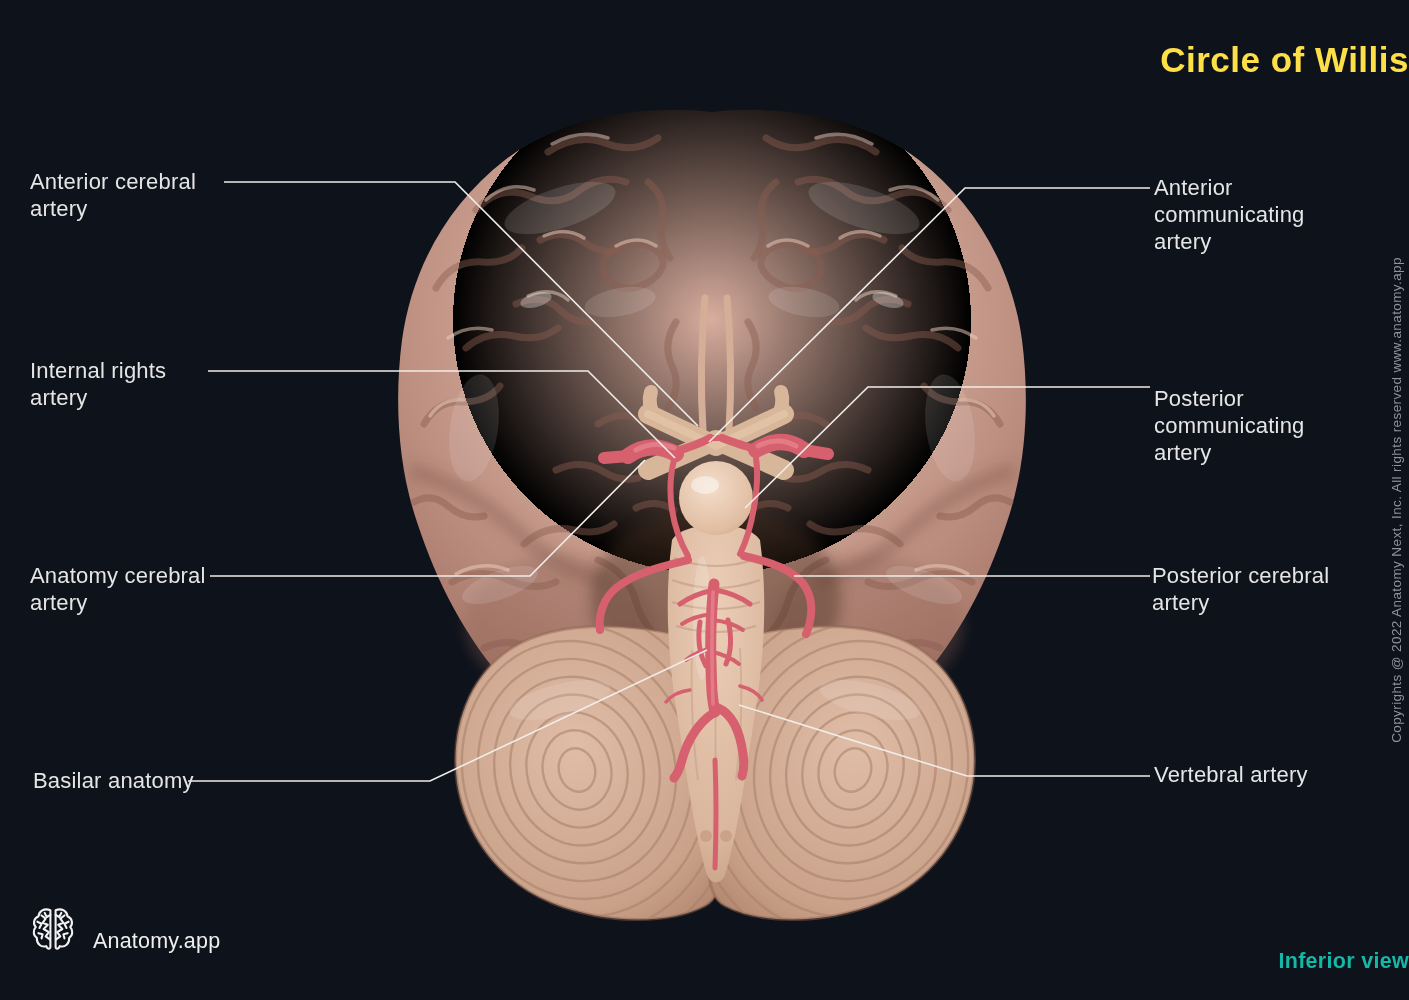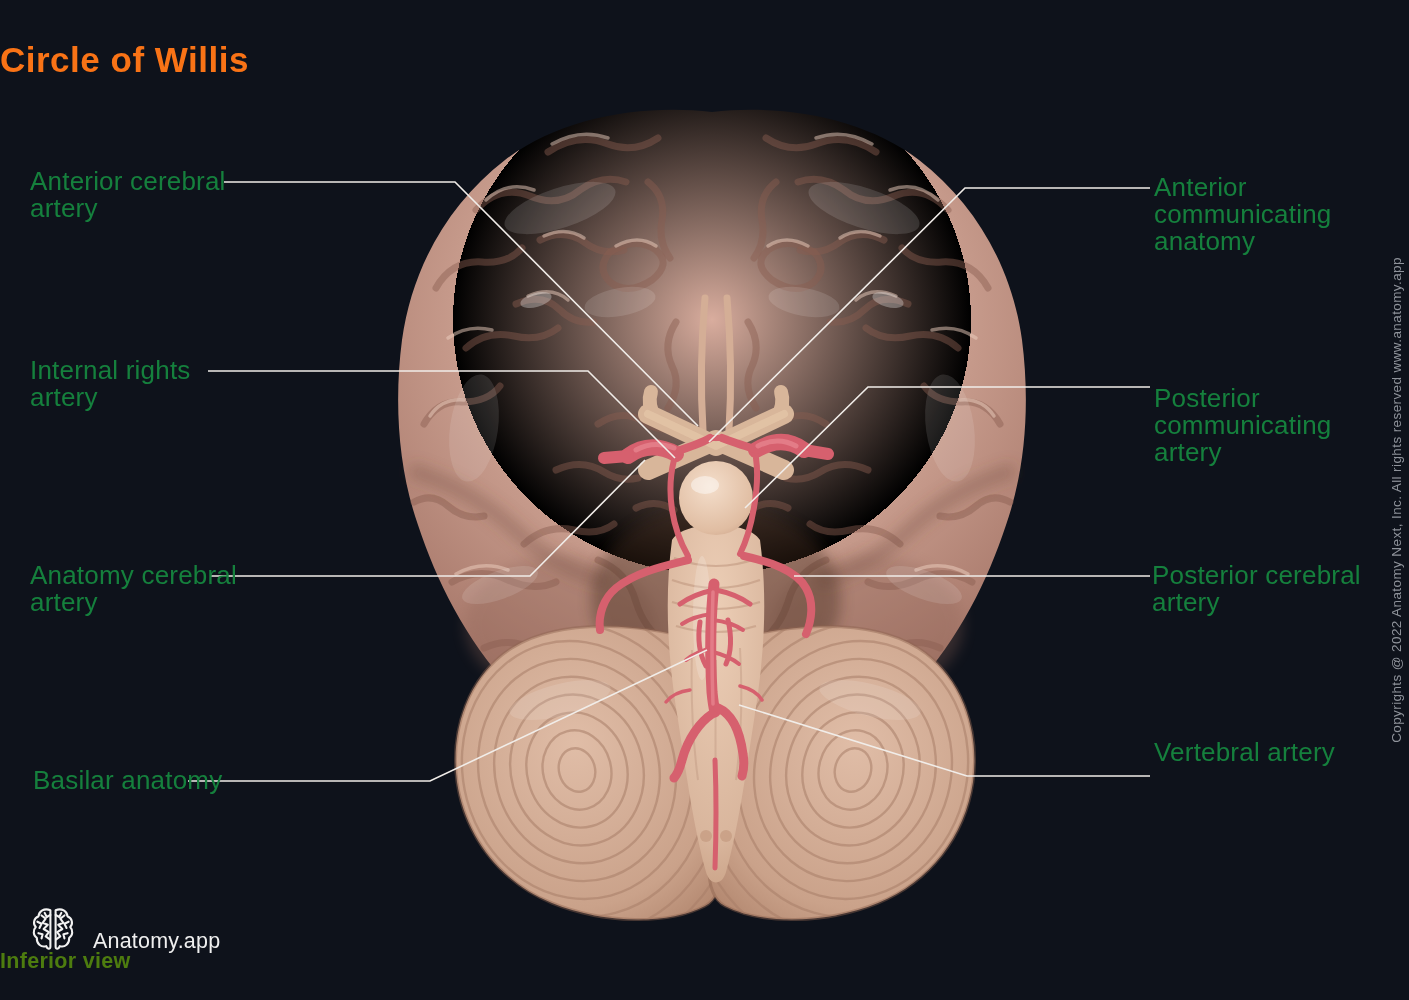--- a/index.html
+++ b/index.html
@@ -3,31 +3,31 @@
 <meta charset="utf-8">
 <style>
   html,body{margin:0;padding:0}
   body{
     position:relative;width:1409px;height:1000px;overflow:hidden;
     background:#0e121b;
     font-family:"Liberation Sans",sans-serif;
     color:#f4f2f0;
   }
   .title{
-    position:absolute;top:40px;left:0;width:100%;text-align:left;
-    font-size:35px;font-weight:700;letter-spacing:.5px;color:#f97316;
+    position:absolute;top:40px;left:0;width:100%;text-align:right;
+    font-size:35px;font-weight:700;letter-spacing:.5px;color:#fde047;
   }
   .brain-wrap{position:absolute;inset:0}
   .label{
-    position:absolute;font-size:26px;line-height:27px;font-weight:500;
-    white-space:pre-line;color:#15803d;letter-spacing:.2px;
+    position:absolute;font-size:22px;line-height:27px;font-weight:500;
+    white-space:pre-line;color:#e5e5e5;letter-spacing:.2px;
   }
   .view-label{
-    position:absolute;bottom:26px;left:0;width:100%;text-align:left;
-    font-size:21.5px;font-weight:600;letter-spacing:.3px;color:#4d7c0f;
+    position:absolute;bottom:26px;left:0;width:100%;text-align:right;
+    font-size:21.5px;font-weight:600;letter-spacing:.3px;color:#14b8a6;
   }
   .brand{
     position:absolute;left:28px;top:900px;height:54px;
     display:flex;align-items:flex-end;gap:15px;
   }
   .brand-name{font-size:21.5px;font-weight:500;color:#efefef;letter-spacing:.2px}
   .copyright{
     position:absolute;right:5px;top:50%;
     writing-mode:vertical-rl;transform:translateY(-50%) rotate(180deg);
     font-size:13.5px;color:#8f939b;letter-spacing:.4px;white-space:nowrap;
@@ -230,27 +230,27 @@
 
 <div class="label" style="left:30px;top:168px">Anterior cerebral
 artery</div>
 <div class="label" style="left:30px;top:357px">Internal rights
 artery</div>
 <div class="label" style="left:30px;top:562px">Anatomy cerebral
 artery</div>
 <div class="label" style="left:33px;top:767px">Basilar anatomy</div>
 <div class="label" style="left:1154px;top:174px">Anterior
 communicating
-anatomy</div>
+artery</div>
 <div class="label" style="left:1154px;top:385px">Posterior
 communicating
 artery</div>
 <div class="label" style="left:1152px;top:562px">Posterior cerebral
 artery</div>
-<div class="label" style="left:1154px;top:739px">Vertebral artery</div>
+<div class="label" style="left:1154px;top:761px">Vertebral artery</div>
 
 <div class="brand">
   <span>
     <svg width="50" height="50" viewBox="0 0 48 48" fill="none" stroke="#f2f2f2" stroke-width="2" stroke-linecap="round" stroke-linejoin="round">
       <g id="halfL">
         <path d="M21.5 6 C15.5 3.5 10.5 7 10 12 C5.5 13.5 4.5 19 7.5 22 C4.5 25 5 30.5 8.5 32.5 C8 38 12.5 42 17.5 40.5 C18.5 43.5 21.5 44 21.5 41 L21.5 6 Z"></path>
         <path d="M13 11 l4 3 -3 4 5 2 -4 4 5 3 -3 4 4 3"></path>
         <path d="M16 8.5 l2 4 3.5 -2"></path>
         <path d="M9 17 l4 2 -2 4"></path>
         <path d="M10 28 l4 1 -1 4"></path>

